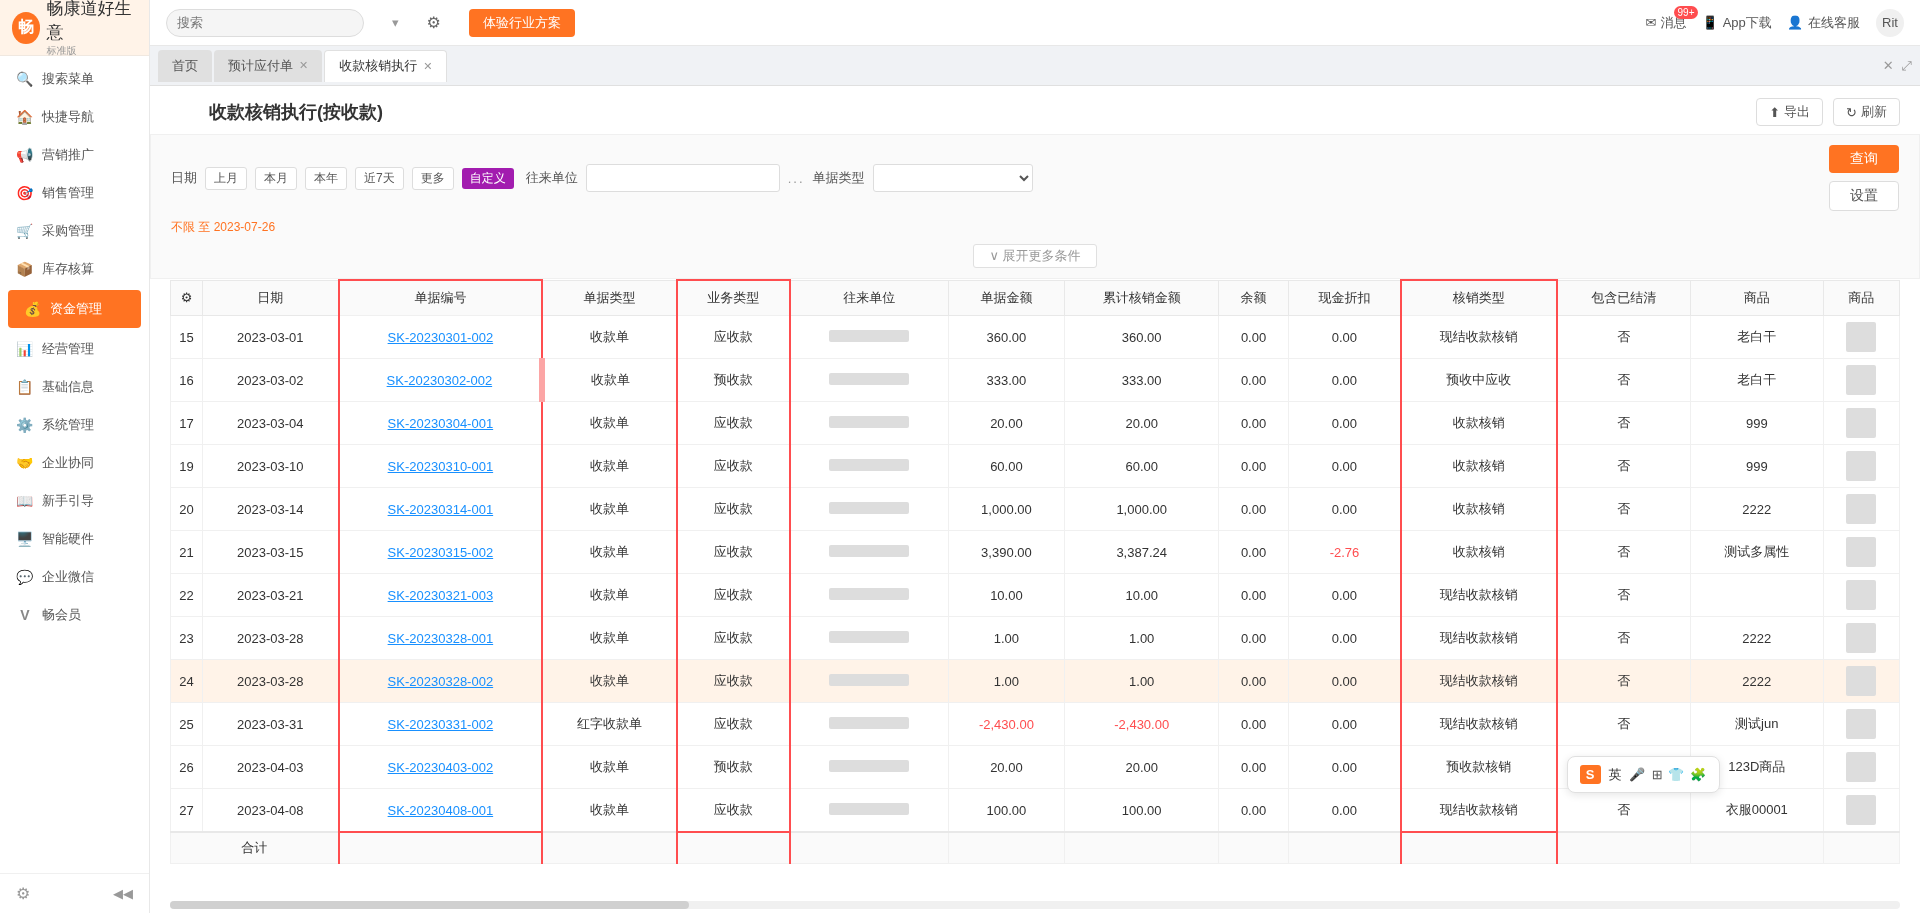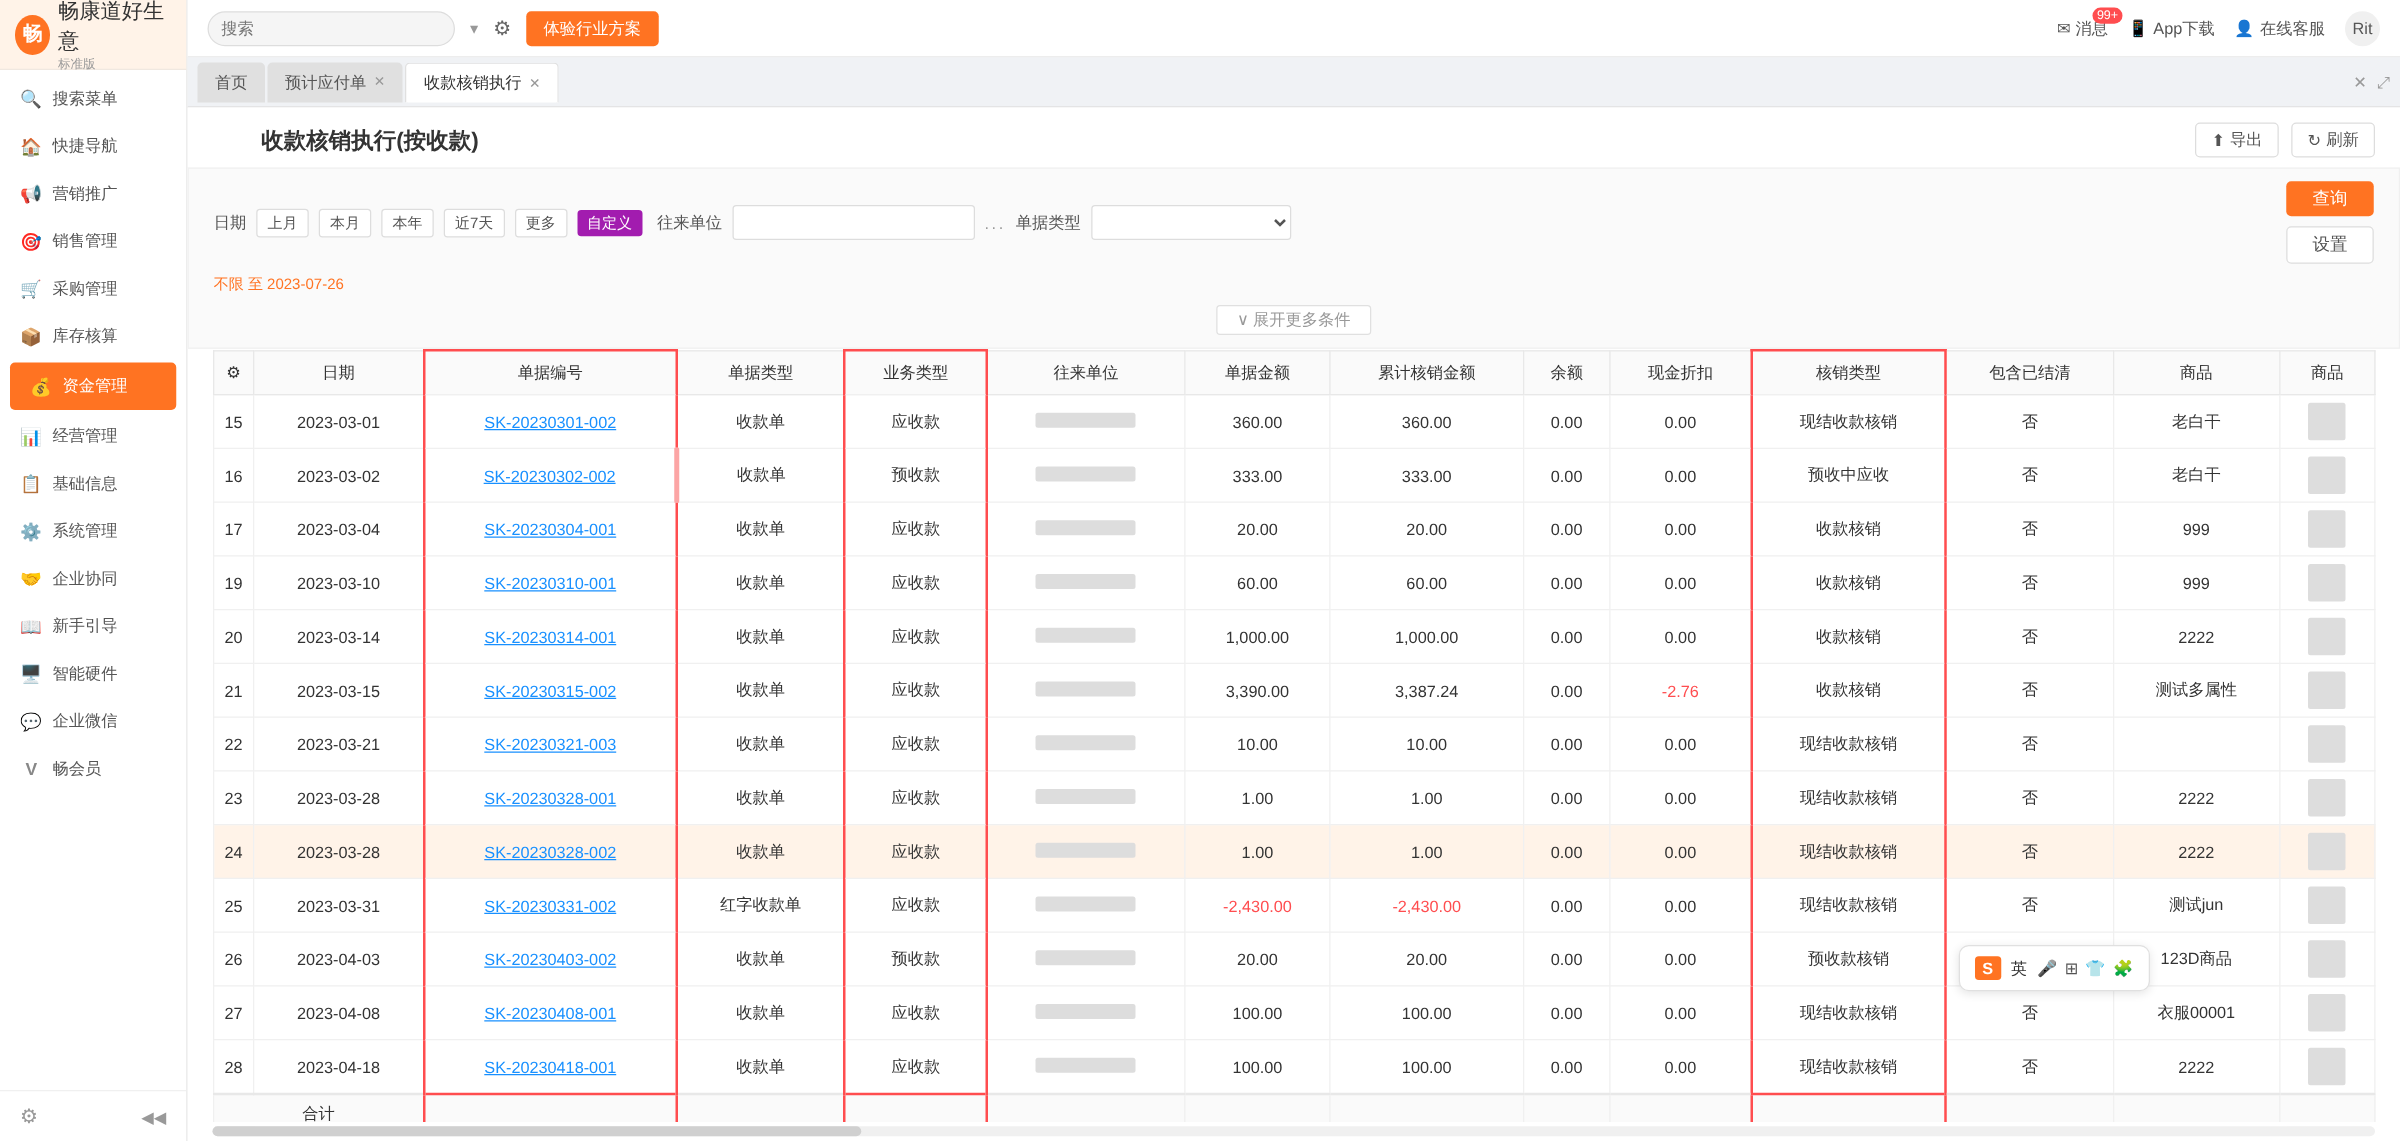--- a/index.html
+++ b/index.html
@@ -63,21 +63,21 @@
     .main { flex: 1; display: flex; flex-direction: column; overflow: hidden; }
 
     
     .topbar {
       display: flex;
       align-items: center;
       background: #fff;
       height: 46px;
       padding: 0 16px;
       border-bottom: 1px solid #e8e8e8;
-      gap: 12px;
+      gap: 28px;
     }
     .topbar-search {
       flex: 0 0 180px;
       height: 28px;
       border: 1px solid #ddd;
       border-radius: 14px;
       padding: 0 10px;
       background: #f5f5f5;
       color: #999;
       outline: none;
@@ -505,21 +505,21 @@
     <td>0.00</td>
     <td class="">0.00</td>
     <td style="border-left:2px solid #ff4d4f;border-right:2px solid #ff4d4f;">现结收款核销</td>
     <td>否</td>
     <td>老白干</td>
     <td><span style="display:inline-block;width:30px;height:30px;background:#ddd;border-radius:2px;vertical-align:middle;"></span></td>
   </tr>
             <tr>
     <td>16</td>
     <td>2023-03-02</td>
-    <td style="border-left:2px solid #ff4d4f;border-right:4px solid #fca5a5;"><a class="link-cell">SK-20230302-002</a></td>
+    <td style="border-left:2px solid #ff4d4f;border-right:6px solid #fca5a5;"><a class="link-cell">SK-20230302-002</a></td>
     <td>收款单</td>
     <td style="border-left:2px solid #ff4d4f;border-right:2px solid #ff4d4f;">预收款</td>
     <td><span style="display:inline-block;width:80px;height:12px;background:#ddd;border-radius:2px;"></span></td>
     <td class="">333.00</td>
     <td class="">333.00</td>
     <td>0.00</td>
     <td class="">0.00</td>
     <td style="border-left:2px solid #ff4d4f;border-right:2px solid #ff4d4f;">预收中应收</td>
     <td>否</td>
     <td>老白干</td>
@@ -676,36 +676,20 @@
     <td>收款单</td>
     <td style="border-left:2px solid #ff4d4f;border-right:2px solid #ff4d4f;">应收款</td>
     <td><span style="display:inline-block;width:80px;height:12px;background:#ddd;border-radius:2px;"></span></td>
     <td class="">100.00</td>
     <td class="">100.00</td>
     <td>0.00</td>
     <td class="">0.00</td>
     <td style="border-left:2px solid #ff4d4f;border-right:2px solid #ff4d4f;">现结收款核销</td>
     <td>否</td>
     <td>衣服00001</td>
-    <td><span style="display:inline-block;width:30px;height:30px;background:#ddd;border-radius:2px;vertical-align:middle;"></span></td>
-  </tr>
-            <tr>
-    <td>28</td>
-    <td>2023-04-18</td>
-    <td style="border-left:2px solid #ff4d4f;border-right:2px solid #ff4d4f;"><a class="link-cell">SK-20230418-001</a></td>
-    <td>收款单</td>
-    <td style="border-left:2px solid #ff4d4f;border-right:2px solid #ff4d4f;">应收款</td>
-    <td><span style="display:inline-block;width:80px;height:12px;background:#ddd;border-radius:2px;"></span></td>
-    <td class="">100.00</td>
-    <td class="">100.00</td>
-    <td>0.00</td>
-    <td class="">0.00</td>
-    <td style="border-left:2px solid #ff4d4f;border-right:2px solid #ff4d4f;">现结收款核销</td>
-    <td>否</td>
-    <td>2222</td>
     <td><span style="display:inline-block;width:30px;height:30px;background:#ddd;border-radius:2px;vertical-align:middle;"></span></td>
   </tr>
           </tbody>
         <tfoot>
           <tr>
             <td colspan="2">合计</td>
             <td style="border-left:2px solid #ff4d4f;border-right:2px solid #ff4d4f;border-top:2px solid #ff4d4f;"></td>
             <td></td>
             <td style="border-left:2px solid #ff4d4f;border-right:2px solid #ff4d4f;border-top:2px solid #ff4d4f;"></td>
             <td></td>

